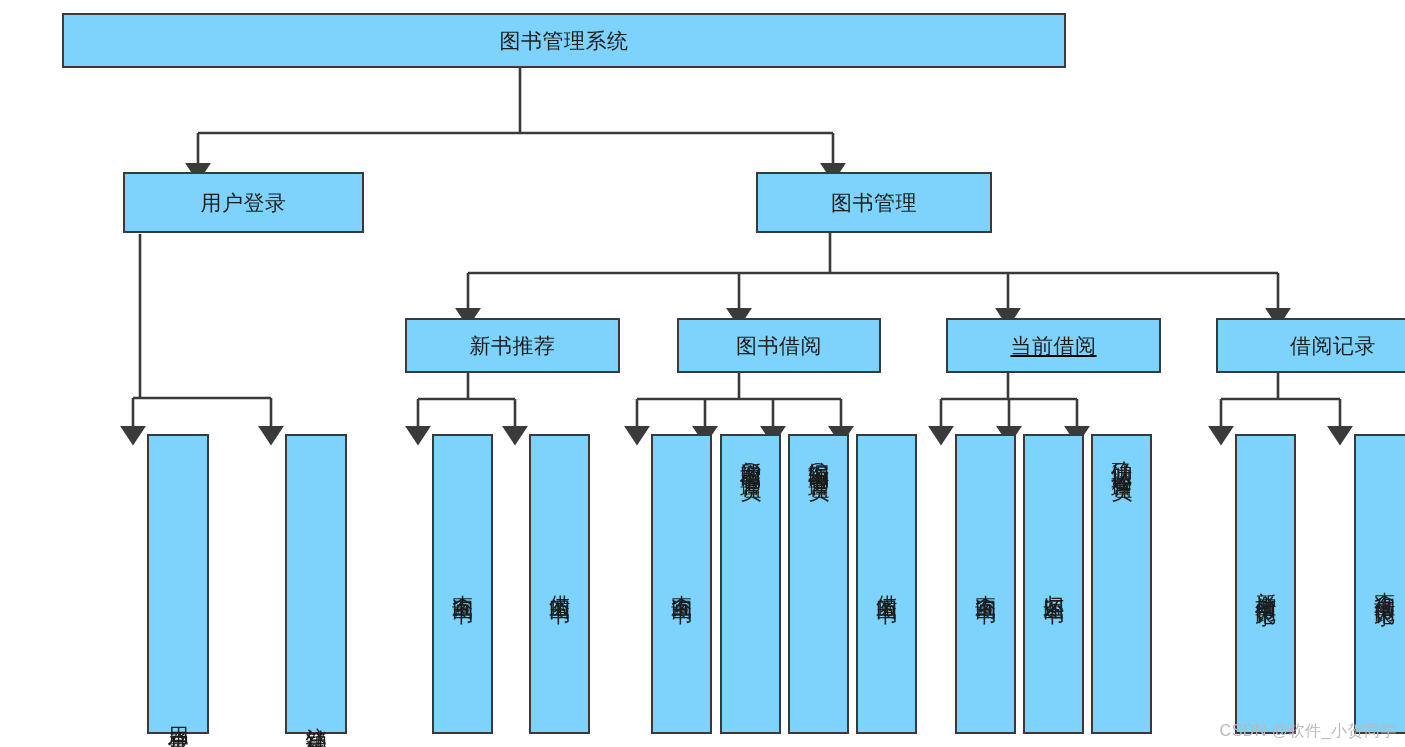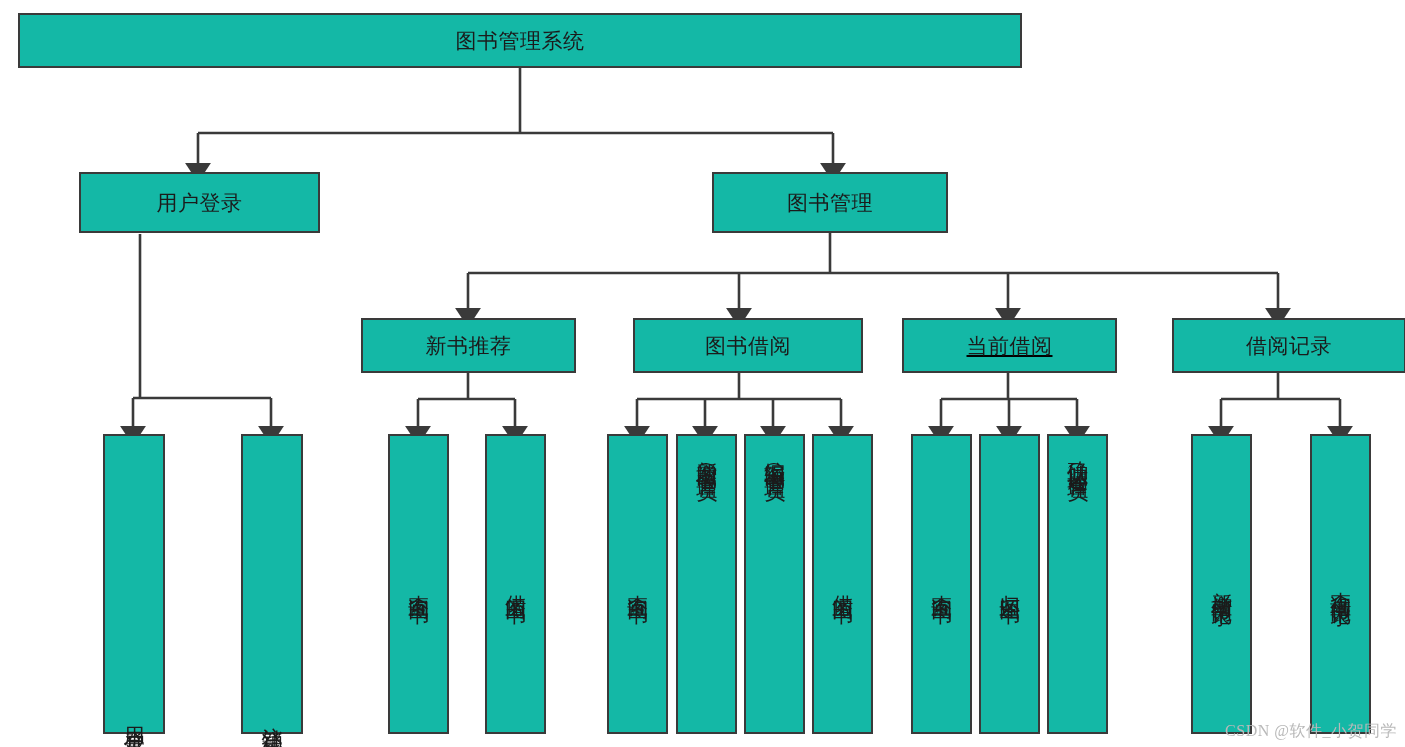--- a/index.html
+++ b/index.html
@@ -20,24 +20,25 @@
   #connector-layer {
     position: absolute;
     left: 0;
     top: 0;
     width: 1405px;
     height: 747px;
   }
   .node {
     position: absolute;
     box-sizing: border-box;
-    background: #14b8a6;
+    background: #7dd3fc;
     border: 2px solid #3a3a3a;
     display: flex;
     z-index: 3;
+    margin-left: 44px;
   }
   .node-h {
     align-items: center;
     justify-content: center;
   }
   .node-h .node-label {
     font-size: 21px;
     color: #1b1b1b;
     letter-spacing: 0.5px;
     line-height: 1.2;
@@ -61,21 +62,20 @@
 
   #watermark {
     position: absolute;
     right: 8px;
     bottom: 5px;
     font-size: 16px;
     color: #b9b9b9;
     letter-spacing: 0.5px;
     z-index: 6;
     white-space: nowrap;
-    font-family: Liberation Serif, serif;
   }
 </style>
 </head>
 <body>
 
 <div id="diagram-root">
 
   <svg id="connector-layer" viewBox="0 0 1405 747" width="1405" height="747" xmlns="http://www.w3.org/2000/svg">
     <defs>
       <marker id="arrowhead" markerWidth="9" markerHeight="10" refX="1.2" refY="5" orient="auto" markerUnits="strokeWidth">
@@ -133,21 +133,21 @@
   <div class="node node-h" style="left:79px; top:172px; width:241px; height:61px;">
     <span class="node-label">用户登录</span>
   </div>
   <div class="node node-h" style="left:361px; top:318px; width:215px; height:55px;">
     <span class="node-label">新书推荐</span>
   </div>
 
   <div class="node node-h" style="left:712px; top:172px; width:236px; height:61px;">
     <span class="node-label">图书管理</span>
   </div>
-  <div class="node node-h" style="left:633px; top:318px; width:230px; height:55px;">
+  <div class="node node-h" style="left:633px; top:318px; width:204px; height:55px;">
     <span class="node-label">图书借阅</span>
   </div>
   <div class="node node-h" style="left:902px; top:318px; width:215px; height:55px;text-decoration:underline;">
     <span class="node-label">当前借阅</span>
   </div>
   <div class="node node-h" style="left:1172px; top:318px; width:234px; height:55px;">
     <span class="node-label">借阅记录</span>
   </div>
 
   <div class="node node-v valign-bottom" style="left:103px; top:434px; width:62px; height:300px;">

